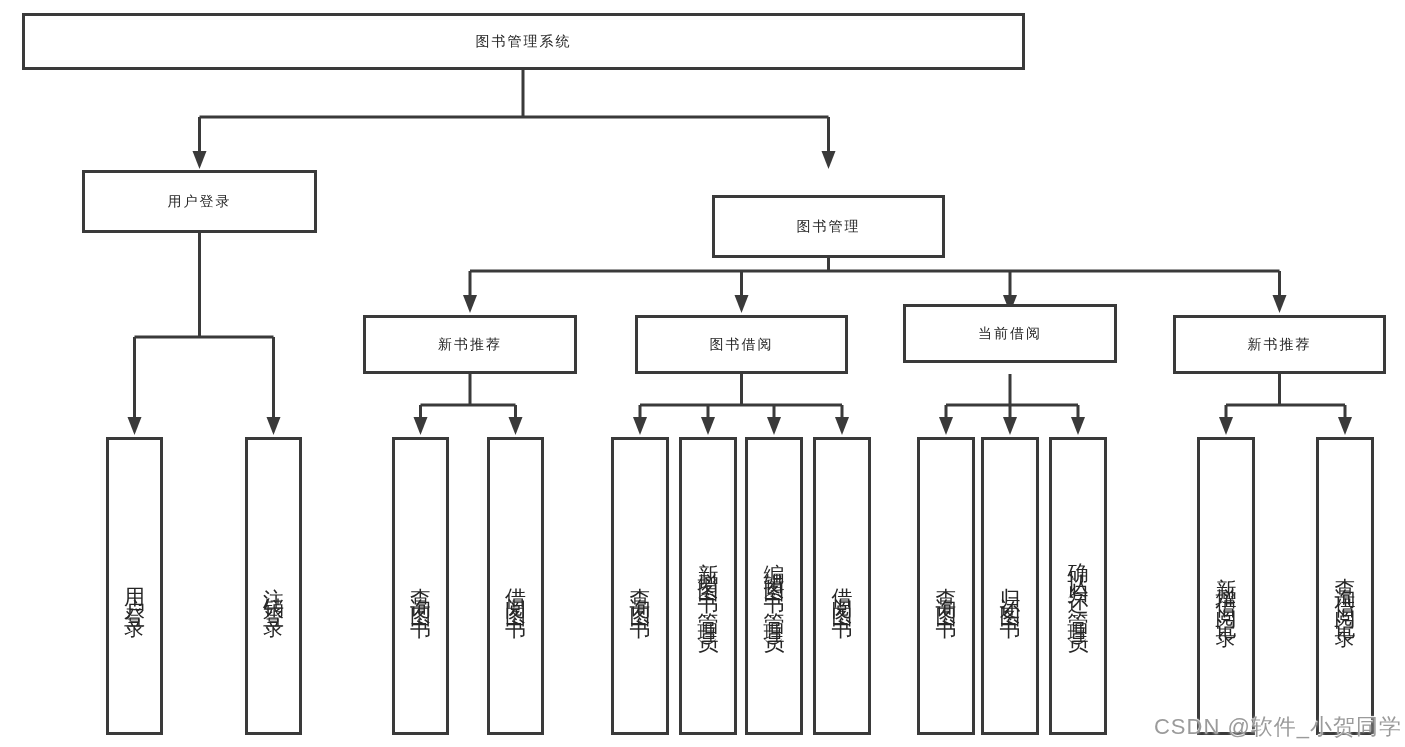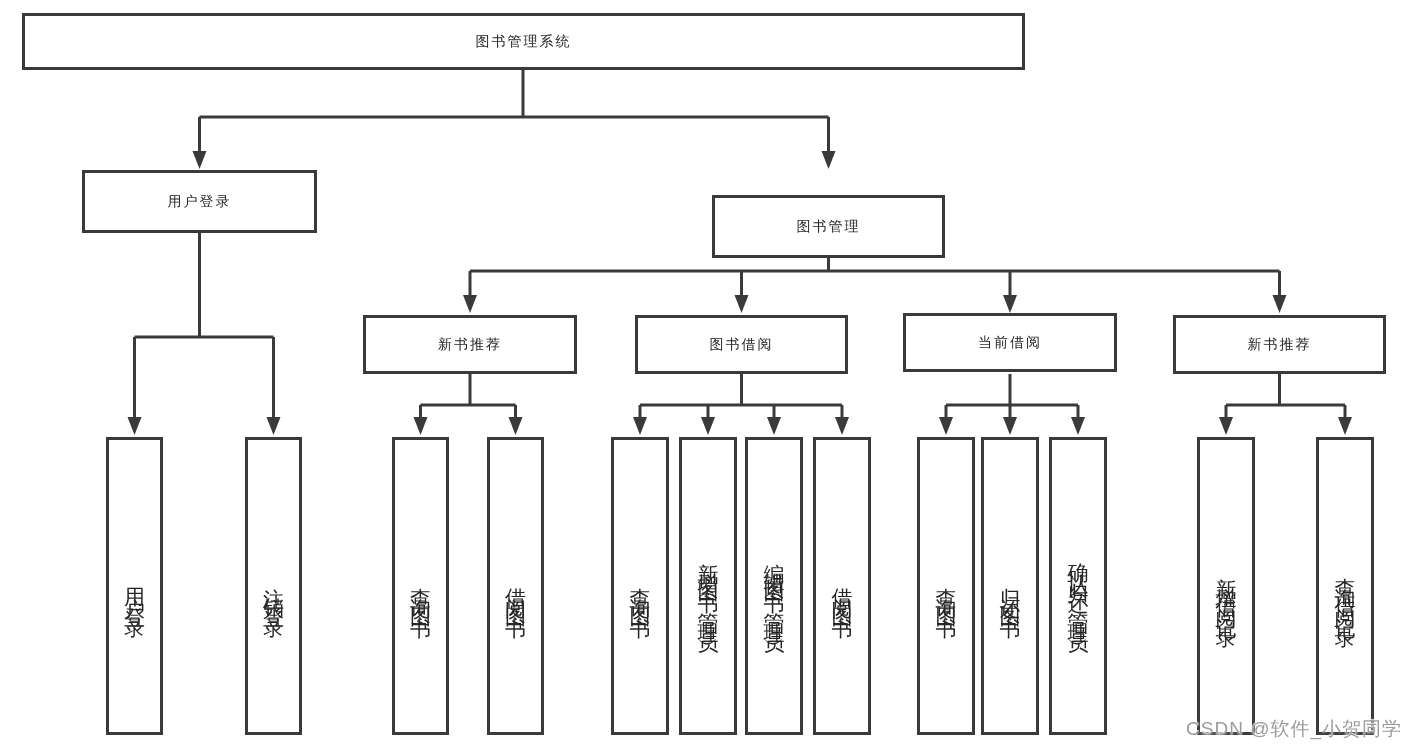--- a/index.html
+++ b/index.html
@@ -24,21 +24,21 @@
     writing-mode:vertical-rl;
     text-orientation:mixed;
     font-size:21px;
     letter-spacing:10px;
     margin-bottom:-10px;
     white-space:nowrap;
   }
   #watermark{
     position:absolute;
     right:3px;bottom:5px;
-    font-size:19px;
+    font-size:22px;
     color:#9b9b9b;
     letter-spacing:1px;
     text-shadow:0 -1px 0 rgba(255,255,255,.85), 0 0 3px rgba(255,255,255,.9);
     white-space:nowrap;
   }
 </style>
 </head>
 <body>
 
 <div id="canvas">
@@ -76,21 +76,21 @@
   <div class="node" style="left:712px;top:170px;width:233px;height:63px;margin-top:25px;">
     <span class="h-label">图书管理</span>
   </div>
 
   <div class="node" style="left:363px;top:315px;width:214px;height:59px;">
     <span class="h-label">新书推荐</span>
   </div>
   <div class="node" style="left:635px;top:315px;width:213px;height:59px;">
     <span class="h-label">图书借阅</span>
   </div>
-  <div class="node" style="left:903px;top:313px;width:214px;height:59px;">
+  <div class="node" style="left:903px;top:304px;width:214px;height:59px;">
     <span class="h-label">当前借阅</span>
   </div>
   <div class="node" style="left:1173px;top:315px;width:213px;height:59px;">
     <span class="h-label">新书推荐</span>
   </div>
 
   <div class="node" style="left:106px;top:437px;width:57px;height:298px;">
     <span class="v-label">用户登录</span>
   </div>
   <div class="node" style="left:245px;top:437px;width:57px;height:298px;">

